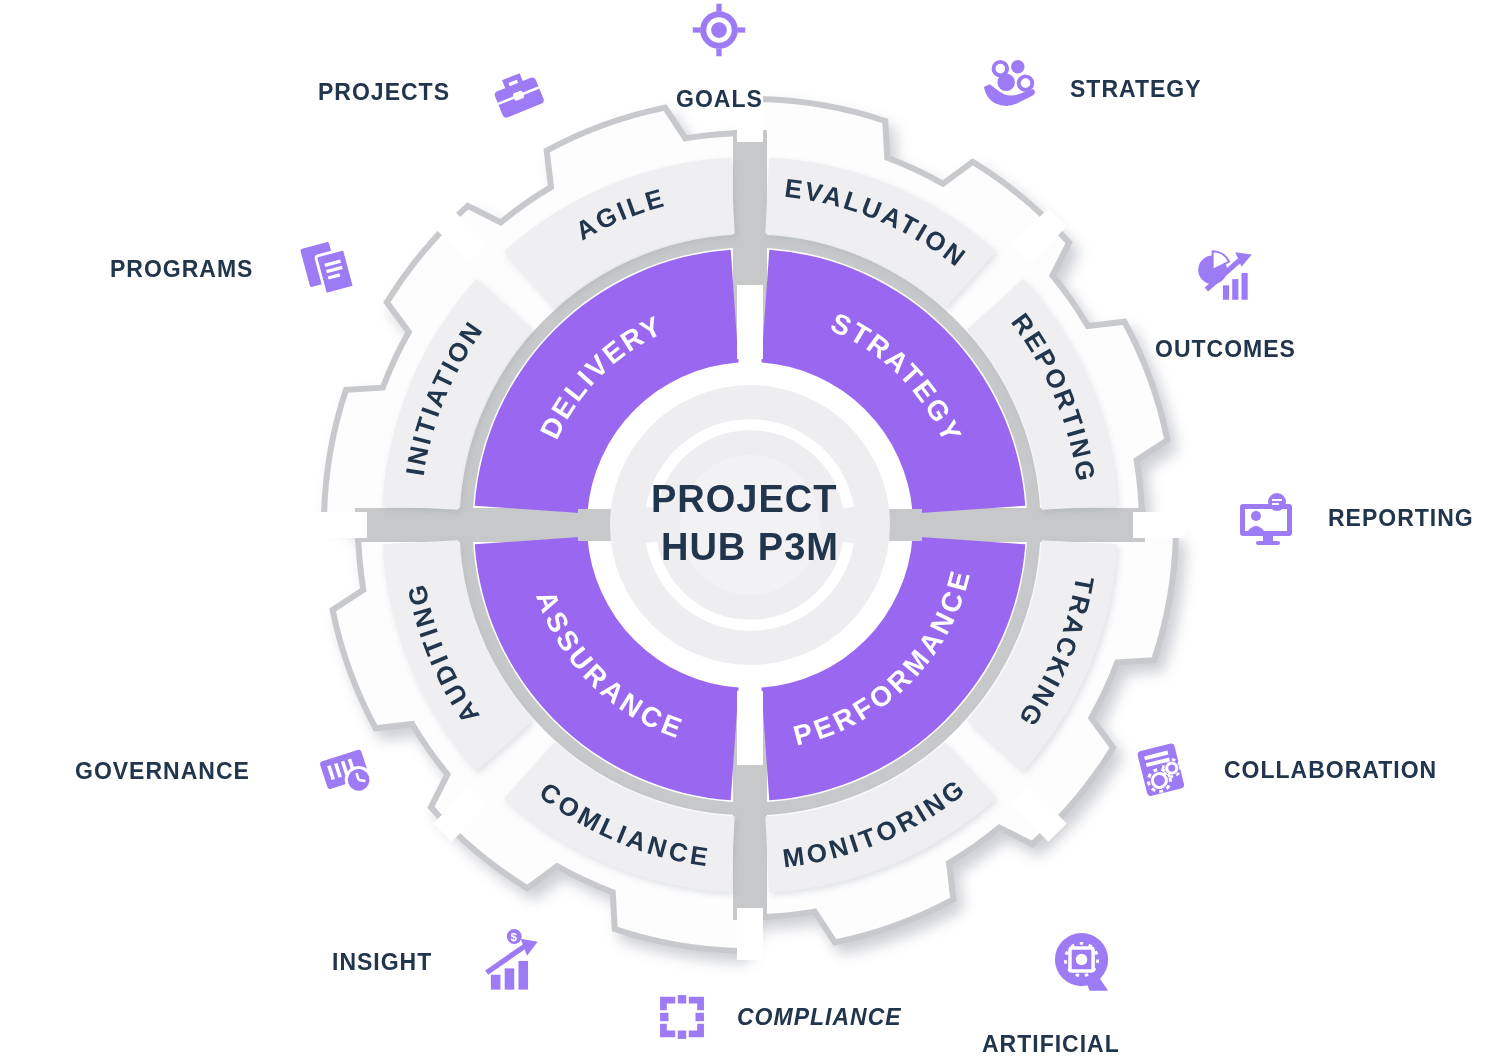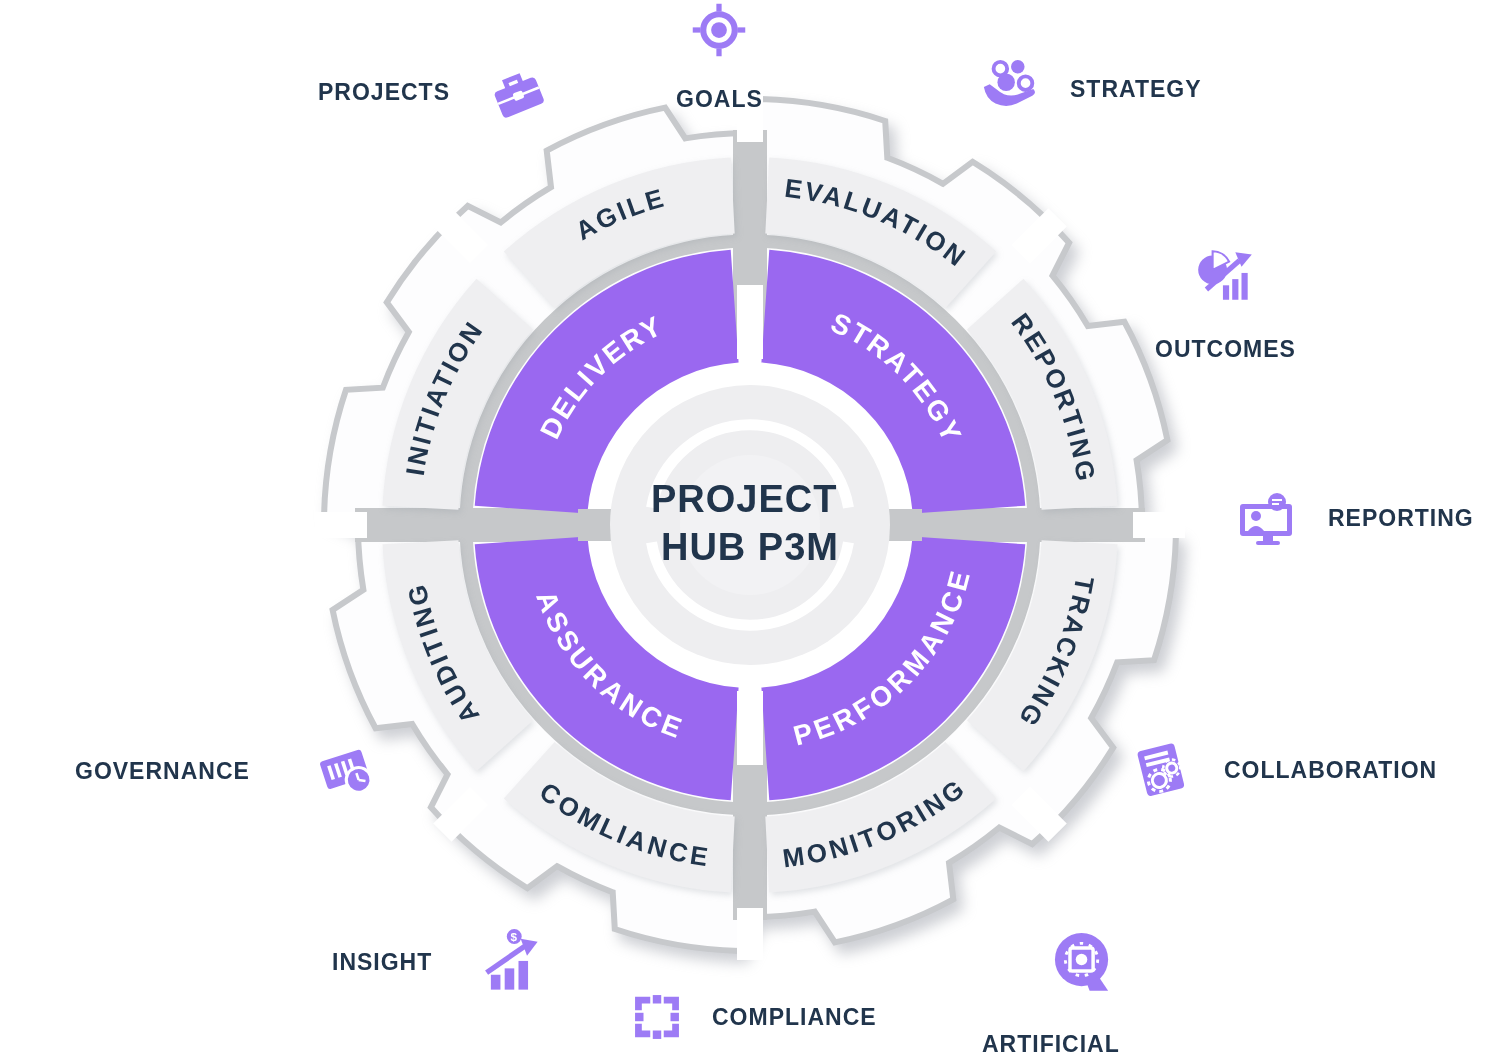--- a/index.html
+++ b/index.html
@@ -212,21 +212,21 @@
         <circle cx="29" cy="29" r="23"></circle>
         <path d="M44 44 l8 12 h-16 l-3 -8 z"></path>
         <rect x="19" y="19" width="20" height="20" rx="2" fill="none" stroke="#ffffff" stroke-width="3"></rect>
         <circle cx="29" cy="29" r="5" fill="#ffffff"></circle>
         <circle cx="29" cy="29" r="14" fill="none" stroke="#ffffff" stroke-width="2.5" stroke-dasharray="3 5"></circle>
       </g>
     </svg>
     <span class="lbl">ARTIFICIAL INTELLIGENCE</span>
   </div>
 
-  <div class="callout" style="left:630px;top:990px;">
+  <div class="callout" style="left:655px;top:990px;font-style:italic;">
     <svg class="ico" width="54" height="54" viewBox="0 0 64 64">
       <g fill="none" stroke="#9d7bf5" stroke-width="8">
         <path d="M10 24 V12 H24"></path>
           <path d="M40 12 H54 V24"></path>
         <path d="M54 40 V52 H40"></path>
           <path d="M24 52 H10 V40"></path>
       </g>
       <g fill="#9d7bf5">
         <rect x="27" y="6" width="10" height="10"></rect>
           <rect x="27" y="48" width="10" height="10"></rect>
@@ -261,20 +261,30 @@
         <rect x="23" y="22" width="3.5" height="14" fill="#ffffff"></rect>
         <rect x="30" y="22" width="3.5" height="14" fill="#ffffff"></rect>
         <rect x="37" y="22" width="3.5" height="14" fill="#ffffff"></rect>
         <circle cx="41" cy="44" r="12" stroke="#ffffff" stroke-width="3"></circle>
         <path d="M41 44 v-7 M41 44 l6 3" stroke="#ffffff" stroke-width="2.5" fill="none"></path>
       </g>
     </svg>
   </div>
 
 
+  <div class="callout" style="left:110px;top:234px;gap:40px;">
+    <span class="lbl">PROGRAMS</span>
+    <svg class="ico" width="70" height="70" viewBox="0 0 64 64">
+      <g transform="rotate(-15 32 32)" fill="#9d7bf5">
+        <rect x="12" y="8" width="27" height="36" rx="2"></rect>
+        <rect x="24" y="18" width="27" height="36" rx="2" stroke="#ffffff" stroke-width="2.5"></rect>
+        <path d="M30 28 h15 M30 34 h15 M30 40 h11" stroke="#ffffff" stroke-width="3" fill="none"></path>
+      </g>
+    </svg>
+  </div>
 
   <div class="callout" style="left:318px;top:60px;gap:35px;">
     <span class="lbl">PROJECTS</span>
     <svg class="ico" width="64" height="64" viewBox="0 0 64 64">
       <g transform="rotate(-22 32 32)" fill="#9d7bf5">
         <path d="M25 25 v-7 h14 v7" fill="none" stroke="#9d7bf5" stroke-width="5"></path>
         <rect x="10" y="24" width="44" height="28" rx="4"></rect>
         <path d="M10 36 H54" stroke="#ffffff" stroke-width="2.5"></path>
         <rect x="27" y="32" width="10" height="8" rx="2" fill="#ffffff"></rect>
       </g>

